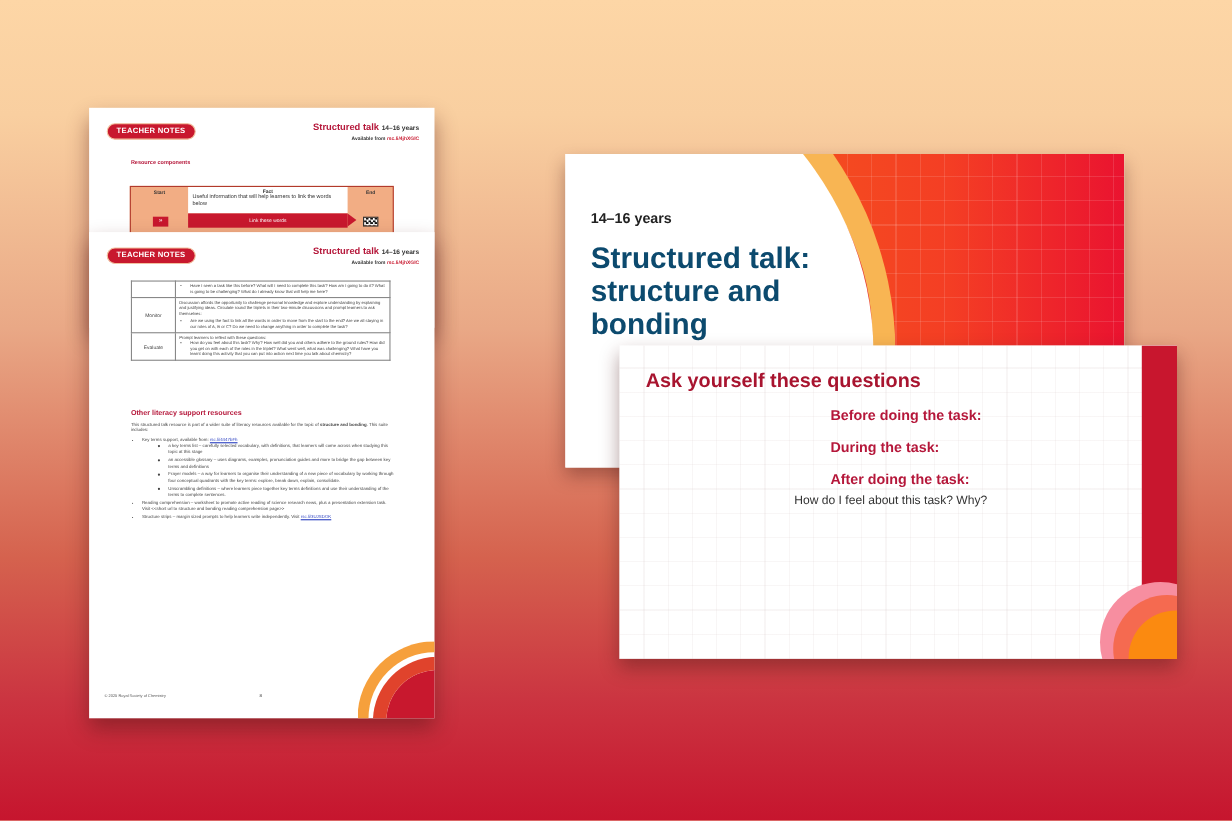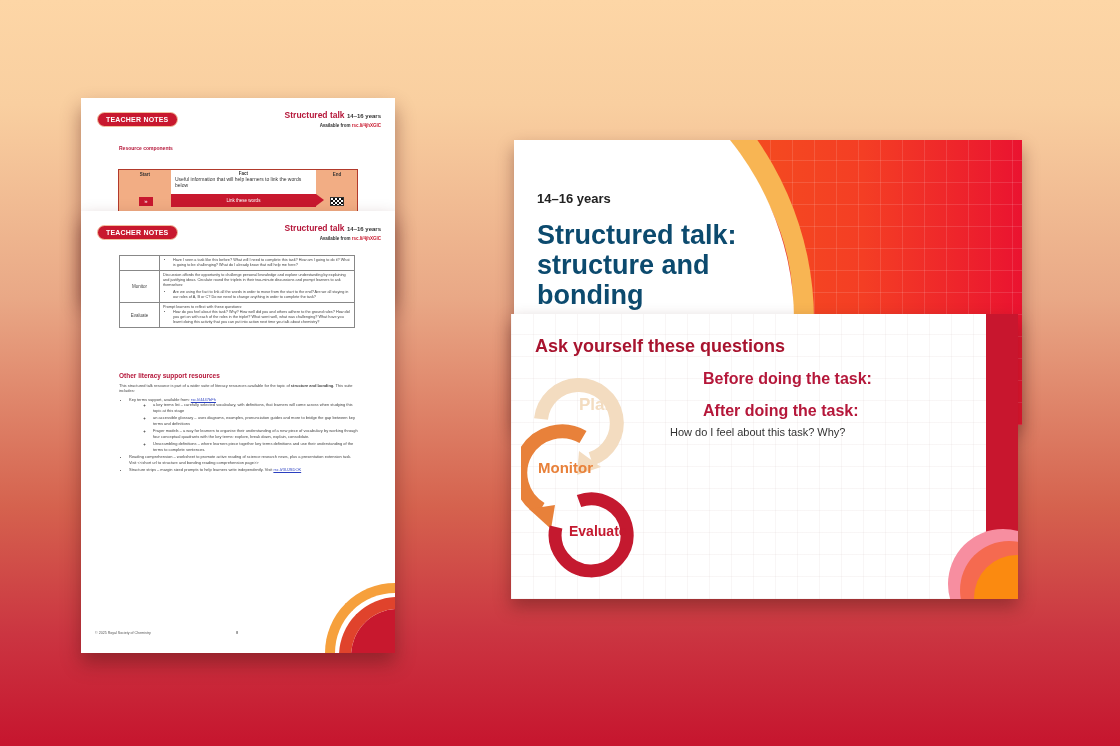--- a/index.html
+++ b/index.html
@@ -72,33 +72,33 @@
       repeating-linear-gradient(0deg, rgba(255,255,255,0.12) 0 1px, transparent 1px 22px),
       linear-gradient(90deg, #f4501e 0%, #f43e24 50%, #ea1330 100%); }
   .white-circle { position: absolute; left: -360px; top: -120px; width: 640px; height: 600px; border-radius: 50%; background: #fff; }
   .ring-yellow { position: absolute; left: -400px; top: -150px; width: 700px; height: 660px; border-radius: 50%;
     border: 26px solid #f8b553; border-bottom-color: transparent; border-left-color: transparent; }
   .ring-red { position: absolute; left: -360px; top: -110px; width: 640px; height: 520px; border-radius: 50%;
     border: 24px solid #e53533; border-bottom-color: transparent; border-left-color: transparent; transform: rotate(8deg); }
   .s1-age { position: absolute; left: 23px; top: 51px; font-size: 13px; font-weight: bold; color: #222; }
   .s1-title { position: absolute; left: 23px; top: 80px; font-size: 27px; font-weight: bold; color: #0c4a6e; line-height: 30px; width: 240px; }
 
-  .slide-q { left: 511px; top: 314px; width: 507px; height: 285px; background: #fff; }
+  .slide-q { left: 563px; top: 314px; width: 507px; height: 285px; background: #fff; }
   .q-grid { position: absolute; inset: 0;
     background:
       repeating-linear-gradient(90deg, rgba(200,180,180,0.12) 0 1px, transparent 1px 22px),
       repeating-linear-gradient(0deg, rgba(200,180,180,0.12) 0 1px, transparent 1px 22px); }
   .q-redbar { position: absolute; right: 0; top: 0; width: 32px; height: 285px; background: #c8162e; }
   .q-corner1 { position: absolute; right: -40px; bottom: -40px; width: 110px; height: 110px; border-radius: 50%; background: #f78ea0; }
   .q-corner2 { position: absolute; right: -40px; bottom: -40px; width: 98px; height: 98px; border-radius: 50%; background: #f56a50; }
   .q-corner3 { position: absolute; right: -42px; bottom: -42px; width: 86px; height: 86px; border-radius: 50%; background: #fb8a10; }
   .q-title { position: absolute; left: 24px; top: 22px; font-size: 18px; font-weight: bold; color: #a8142f; }
   .cycle { position: absolute; left: 10px; top: 45px; width: 130px; height: 230px; }
   .q-text { position: absolute; left: 159px; top: 56px; width: 290px; }
-  .q-head { color: #b5173a; font-size: 16px; font-weight: bold; margin-bottom: 6px; padding-left: 33px; }
+  .q-head { color: #b5173a; font-size: 13px; font-weight: bold; margin-bottom: 6px; padding-left: 33px; }
   .q-line { color: #333; font-size: 11px; margin-bottom: 8px; }
   .q-group { margin-bottom: 14px; }
 </style>
 </head>
 <body>
 
 <div class="doc doc-back">
   <div class="swoosh-tl"></div>
   <div class="swoosh-tl2"></div>
   <div class="tn-badge">TEACHER NOTES</div>
@@ -199,40 +199,26 @@
 </div>
 
 <div class="slide slide-q">
   <div class="q-grid"></div>
   <div class="q-redbar"></div>
   <div class="q-corner1"></div>
   <div class="q-corner2"></div>
   <div class="q-corner3"></div>
   <div class="q-title">Ask yourself these questions</div>
 
-  <div class="cycle">
-    <svg width="130" height="230" viewBox="0 0 130 230">
-
-      <path d="M 20 60 A 38 38 0 1 1 70 100" fill="none" stroke="#f3dcc0" stroke-width="14" stroke-linecap="butt"></path>
-      <polygon points="58,92 80,108 56,116" fill="#f3dcc0"></polygon>
-
-      <path d="M 62 78 A 40 40 0 0 0 20 150" fill="none" stroke="#e8813a" stroke-width="14"></path>
-      <polygon points="8,150 34,146 30,170" fill="#e8813a"></polygon>
-
-      <path d="M 58 142 A 36 36 0 1 1 35 168" fill="none" stroke="#c4192f" stroke-width="13"></path>
-    </svg>
-    <div style="position:absolute;left:58px;top:36px;font-size:17px;font-weight:bold;color:#f3dcc0;">Plan</div>
-    <div style="position:absolute;left:17px;top:100px;font-size:15px;font-weight:bold;color:#e8813a;">Monitor</div>
-    <div style="position:absolute;left:48px;top:164px;font-size:14px;font-weight:bold;color:#c4192f;">Evaluate</div>
-  </div>
 
   <div class="q-text">
     <div class="q-group">
       <div class="q-head">Before doing the task:</div>
     </div>
     <div class="q-group">
+      <div class="q-head">During the task:</div>
     </div>
     <div class="q-group">
       <div class="q-head">After doing the task:</div>
       <div class="q-line">How do I feel about this task? Why?</div>
     </div>
   </div>
 </div>
 
 </body></html>

